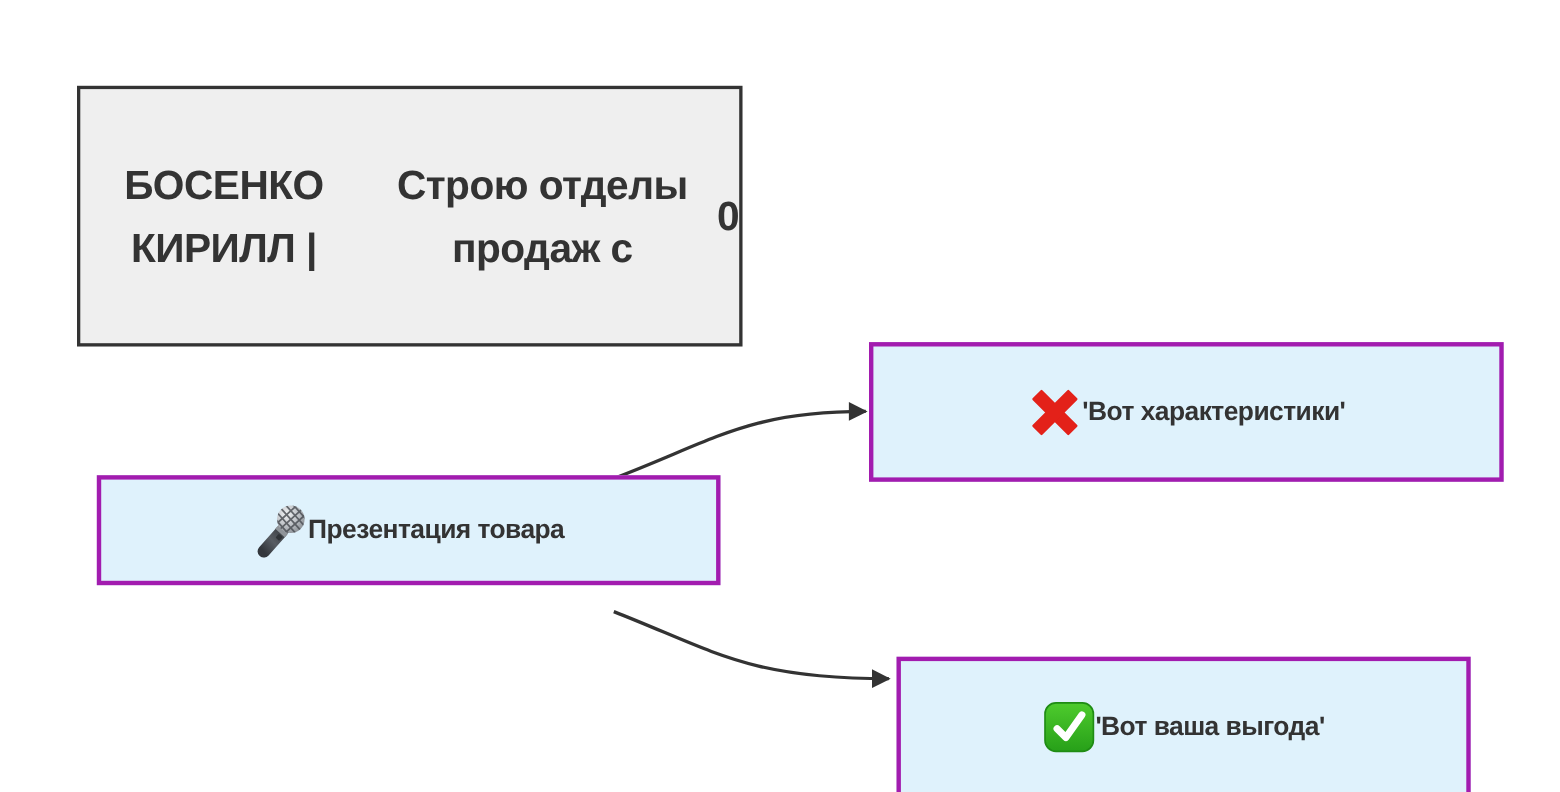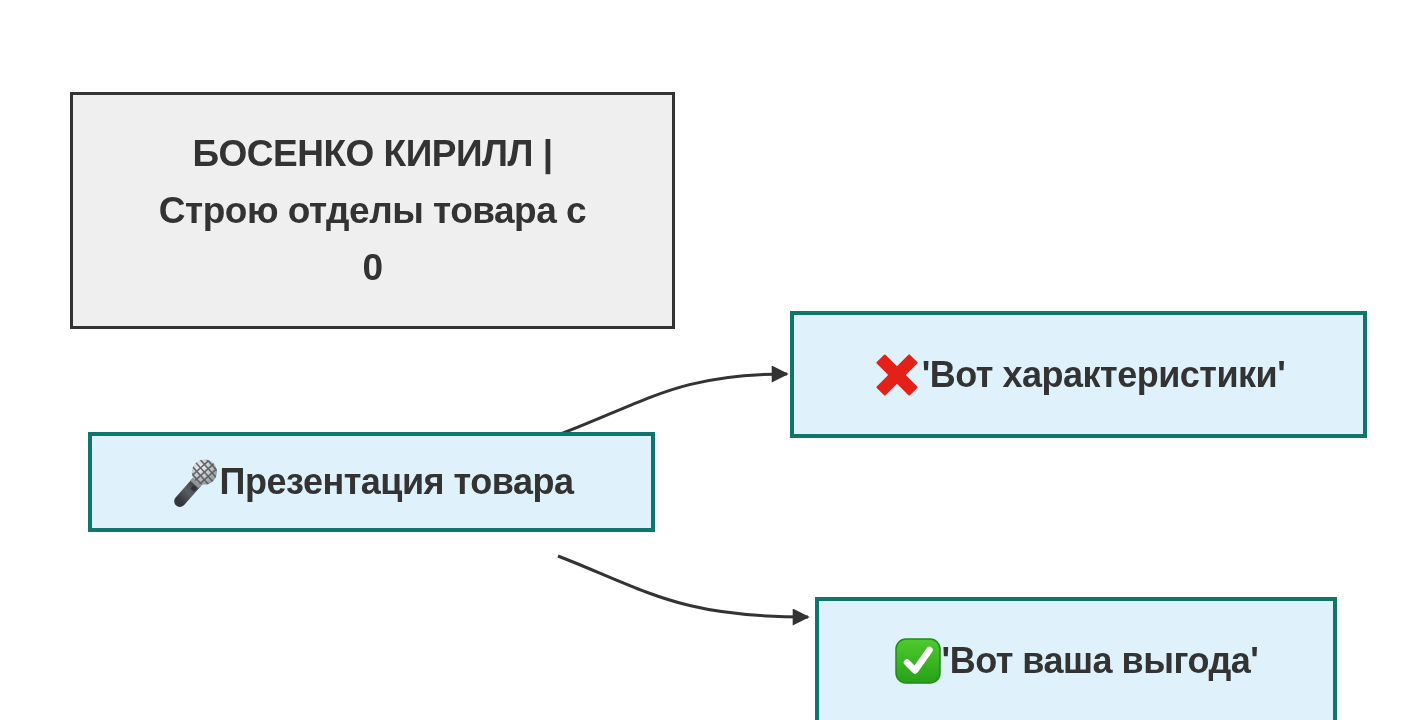--- a/index.html
+++ b/index.html
@@ -29,35 +29,35 @@
     box-sizing: border-box;
     z-index: 2;
     display: flex;
     align-items: center;
     justify-content: center;
     color: #333333;
     font-weight: 700;
   }
   .header-node {
     left: 70px;
-    top: 92px;
+    top: 78px;
     width: 605px;
     height: 237px;
     background: #efefef;
     border: 3px solid #333333;
-    flex-direction: column;
+    flex-direction: row;
     font-size: 37px;
     line-height: 57px;
     text-align: center;
     letter-spacing: -0.5px;
   }
   .blue-node {
     background: #dff2fc;
-    border: 4px solid #0f766e;
-    font-size: 36px;
+    border: 4px solid #a21caf;
+    font-size: 24px;
     letter-spacing: -0.5px;
   }
   .node-presentation {
     left: 88px;
     top: 432px;
     width: 567px;
     height: 100px;
   }
   .node-characteristics {
     left: 790px;
@@ -91,21 +91,21 @@
       <marker id="arrowhead" viewBox="0 0 10 10" refX="9" refY="5" markerWidth="20" markerHeight="17" orient="auto" markerUnits="userSpaceOnUse">
         <path d="M0 0 L10 5 L0 10 z" fill="#333333"></path>
       </marker>
     </defs>
     <path d="M 558 435 C 650 400, 680 374, 787 374" fill="none" stroke-width="3" marker-end="url(#arrowhead)" stroke="#333333"></path>
     <path d="M 558 556 C 650 592, 680 617, 808 617" fill="none" stroke-width="3" marker-end="url(#arrowhead)" stroke="#333333"></path>
   </svg>
 
   <div class="node header-node">
     <div>БОСЕНКО КИРИЛЛ |</div>
-    <div>Строю отделы товара с</div>
+    <div>Строю отделы продаж с</div>
     <div>0</div>
   </div>
 
   <div class="node blue-node node-presentation">
     <span class="icon">
       <svg width="50" height="50" viewBox="0 0 48 48" xmlns="http://www.w3.org/2000/svg">
         <defs>
           <linearGradient id="micHandleGrad" x1="0" y1="1" x2="1" y2="0">
             <stop offset="0" stop-color="#33373c"></stop>
             <stop offset="0.5" stop-color="#585d63"></stop>

